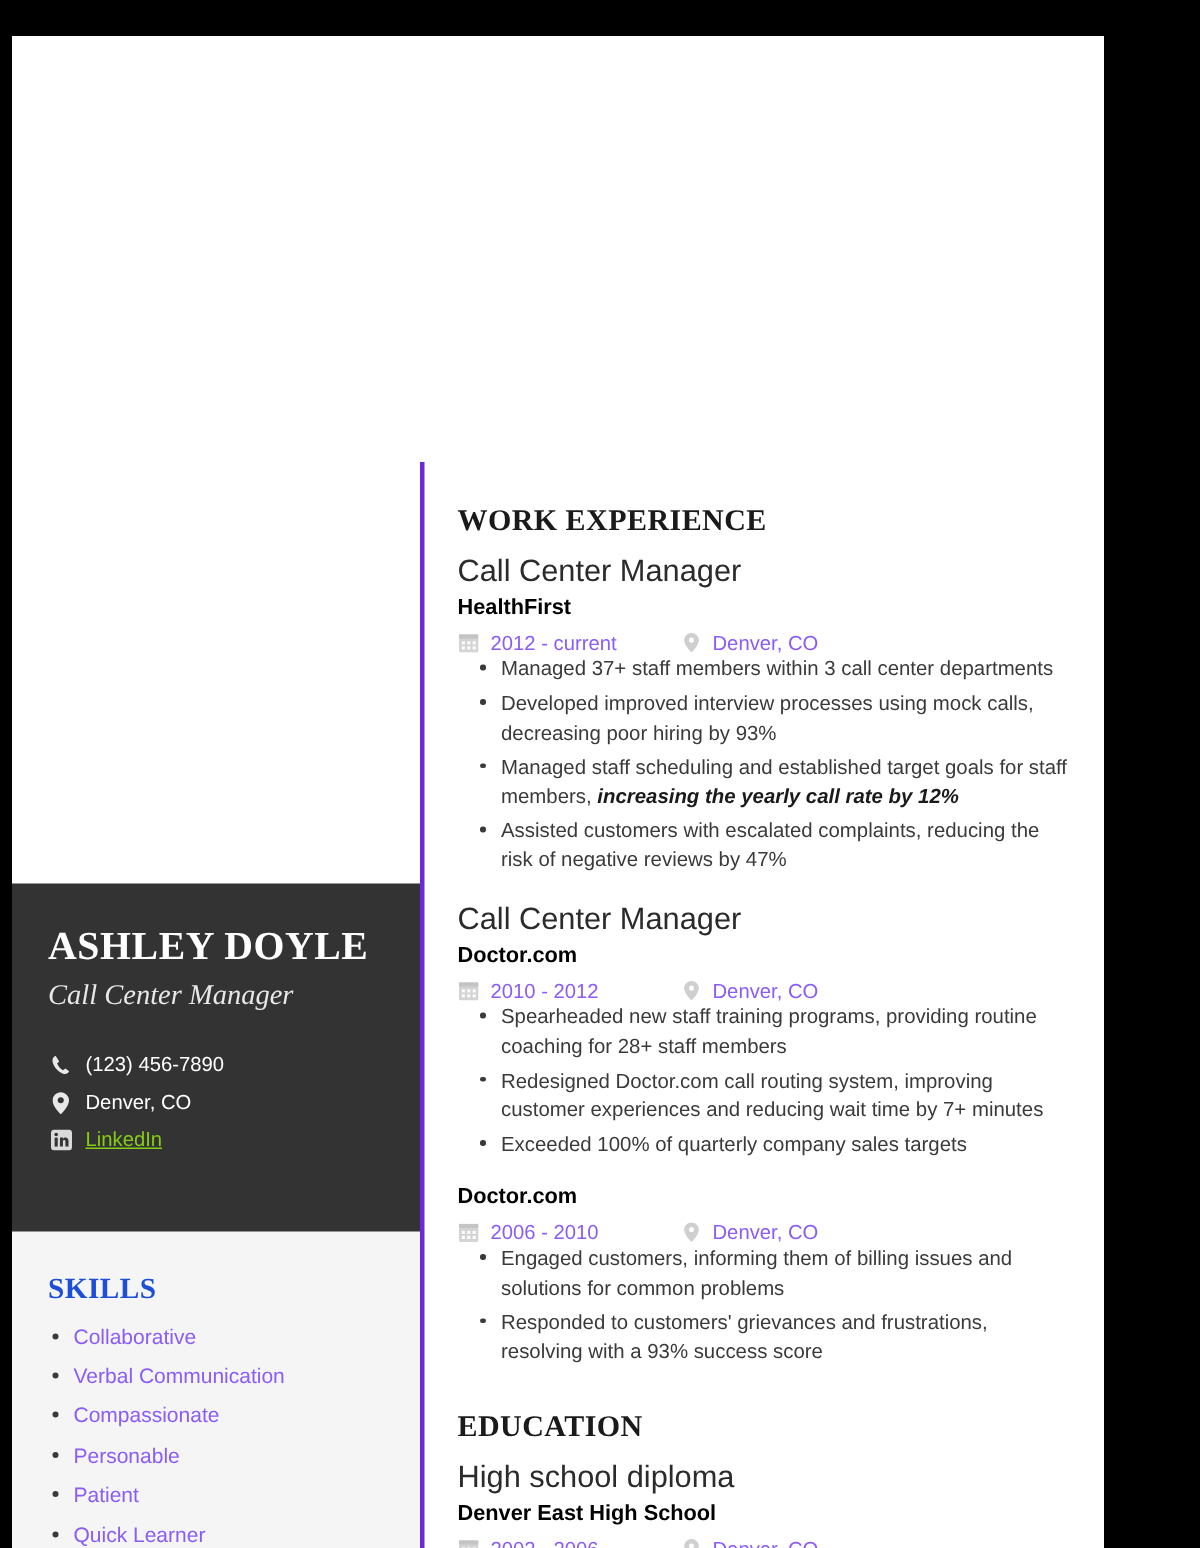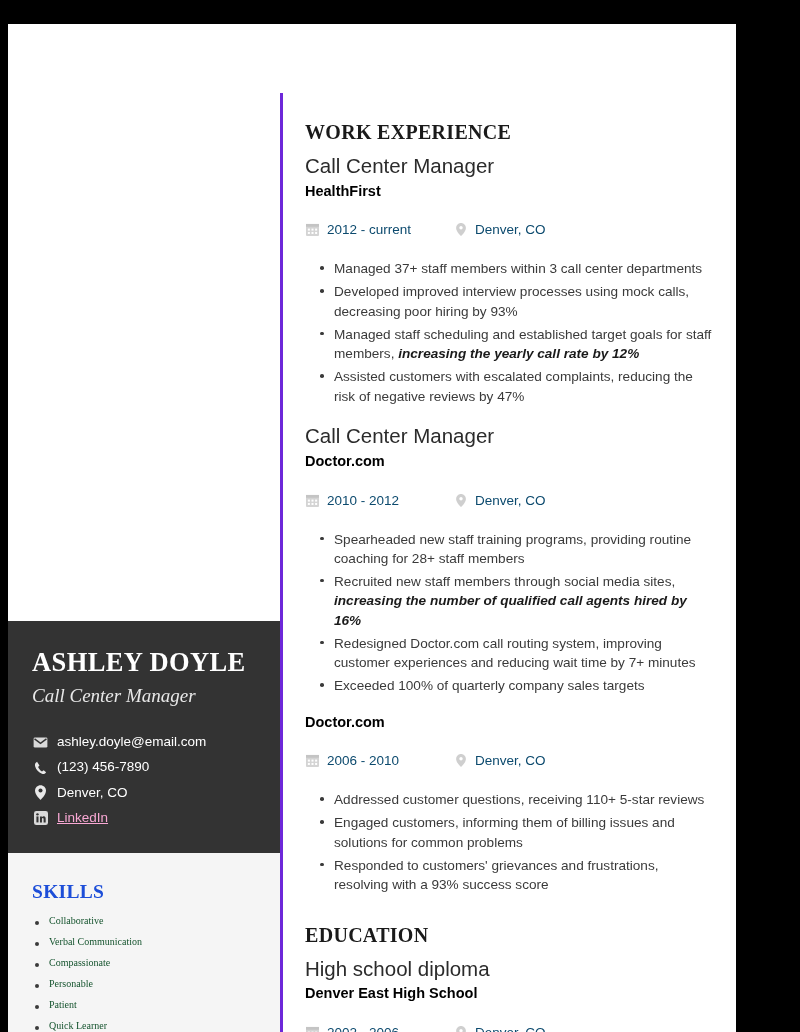--- a/index.html
+++ b/index.html
@@ -75,21 +75,21 @@
     width: 17px;
     flex: 0 0 17px;
     margin-right: 8px;
     display: inline-flex;
     align-items: center;
     justify-content: center;
   }
   .contact-icon svg { display: block; }
 
   .contact-link {
-    color: #f9a8d4;
+    color: #84cc16;
     text-decoration: underline;
     font-size: 13.5px;
   }
 
   .sidebar-body {
     padding: 28px 24px 0 24px;
   }
 
   .sidebar-section-title {
     font-family: "Liberation Serif", serif;
@@ -100,25 +100,24 @@
     margin-bottom: 11px;
   }
 
   .skills-list {
     list-style: none;
   }
 
   .skill-item {
     position: relative;
     padding-left: 17px;
-    font-size: 10px;
-    color: #14532d;
+    font-size: 14px;
+    color: #8b5cf6;
     line-height: 1.35;
     margin-bottom: 7.5px;
-    font-family: Liberation Serif, serif;
   }
   .skill-item::before {
     content: "";
     position: absolute;
     left: 3px;
     top: 7px;
     width: 4px;
     height: 4px;
     border-radius: 50%;
     background: #3a3a3a;
@@ -155,23 +154,23 @@
     font-size: 14.5px;
     font-weight: bold;
     color: #000000;
     margin-top: 3px;
     line-height: 1.3;
   }
 
   .entry-meta {
     display: flex;
     align-items: center;
-    margin-top: 22px;
+    margin-top: 6px;
     font-size: 13.5px;
-    color: #0c4a6e;
+    color: #8b5cf6;
   }
 
   .meta-date {
     display: flex;
     align-items: center;
     width: 148px;
     flex: 0 0 148px;
   }
   .meta-loc { display: flex; align-items: center; }
 
@@ -180,21 +179,21 @@
     flex: 0 0 15px;
     margin-right: 7px;
     display: inline-flex;
     align-items: center;
     justify-content: center;
   }
   .meta-icon svg { display: block; }
 
   .bullets {
     list-style: none;
-    margin-top: 22px;
+    margin-top: 0;
   }
 
   .bullet {
     position: relative;
     padding-left: 29px;
     font-size: 13.6px;
     color: #3a3a3a;
     line-height: 1.43;
     margin-bottom: 3.5px;
   }
@@ -222,29 +221,20 @@
 <div class="page">
 
   <aside class="sidebar">
 
     <div class="sidebar-header">
       <div class="name">ASHLEY DOYLE</div>
       <div class="subtitle">Call Center Manager</div>
 
       <ul class="contact-list">
 
-        <li class="contact-item">
-          <span class="contact-icon">
-            <svg width="15" height="11" viewBox="0 0 16 12">
-              <rect x="0.5" y="0.5" width="15" height="11" rx="1.5" fill="#d9d9d9"></rect>
-              <path d="M1.5 2 L8 7 L14.5 2" stroke="#333333" stroke-width="1.6" fill="none"></path>
-            </svg>
-          </span>
-          <span>ashley.doyle@email.com</span>
-        </li>
 
         <li class="contact-item">
           <span class="contact-icon">
             <svg width="13" height="14" viewBox="0 0 14 15">
               <path d="M3.3 0.8 C1.6 1.6 0.6 3.3 1.2 5.6 C2.1 9.2 5.0 12.4 8.6 13.7 C10.6 14.4 12.2 13.6 13.0 12.0 L10.4 10.0 L8.6 11.3 C6.9 10.3 5.2 8.4 4.4 6.4 L5.9 4.9 L3.3 0.8 Z" fill="#e8e8e8"></path>
             </svg>
           </span>
           <span>(123) 456-7890</span>
         </li>
 
@@ -352,21 +342,20 @@
             <svg width="10" height="13" viewBox="0 0 12 16">
               <path d="M6 0 C2.7 0 0 2.7 0 6 C0 10.5 6 16 6 16 C6 16 12 10.5 12 6 C12 2.7 9.3 0 6 0 Z" fill="#cfcfcf"></path>
               <circle cx="6" cy="5.8" r="2.1" fill="#ffffff"></circle>
             </svg>
           </span>
           <span>Denver, CO</span>
         </span>
       </div>
       <ul class="bullets">
         <li class="bullet"><span>Spearheaded new staff training programs, providing routine coaching for 28+ staff members</span><em></em></li>
-        <li class="bullet"><span>Recruited new staff members through social media sites, </span><em>increasing the number of qualified call agents hired by 16%</em></li>
         <li class="bullet"><span>Redesigned Doctor.com call routing system, improving customer experiences and reducing wait time by 7+ minutes</span><em></em></li>
         <li class="bullet"><span>Exceeded 100% of quarterly company sales targets</span><em></em></li>
       </ul>
     </section>
 
     <section class="entry">
       <div class="entry-org">Doctor.com</div>
       <div class="entry-meta">
         <span class="meta-date">
           <span class="meta-icon">
@@ -387,21 +376,20 @@
           <span class="meta-icon">
             <svg width="10" height="13" viewBox="0 0 12 16">
               <path d="M6 0 C2.7 0 0 2.7 0 6 C0 10.5 6 16 6 16 C6 16 12 10.5 12 6 C12 2.7 9.3 0 6 0 Z" fill="#cfcfcf"></path>
               <circle cx="6" cy="5.8" r="2.1" fill="#ffffff"></circle>
             </svg>
           </span>
           <span>Denver, CO</span>
         </span>
       </div>
       <ul class="bullets">
-        <li class="bullet"><span>Addressed customer questions, receiving 110+ 5-star reviews</span><em></em></li>
         <li class="bullet"><span>Engaged customers, informing them of billing issues and solutions for common problems</span><em></em></li>
         <li class="bullet"><span>Responded to customers' grievances and frustrations, resolving with a 93% success score</span><em></em></li>
       </ul>
     </section>
 
     <div class="edu-section">
       <h2 class="section-title">EDUCATION</h2>
       <section class="entry">
         <div class="entry-title">High school diploma</div>
         <div class="entry-org">Denver East High School</div>

